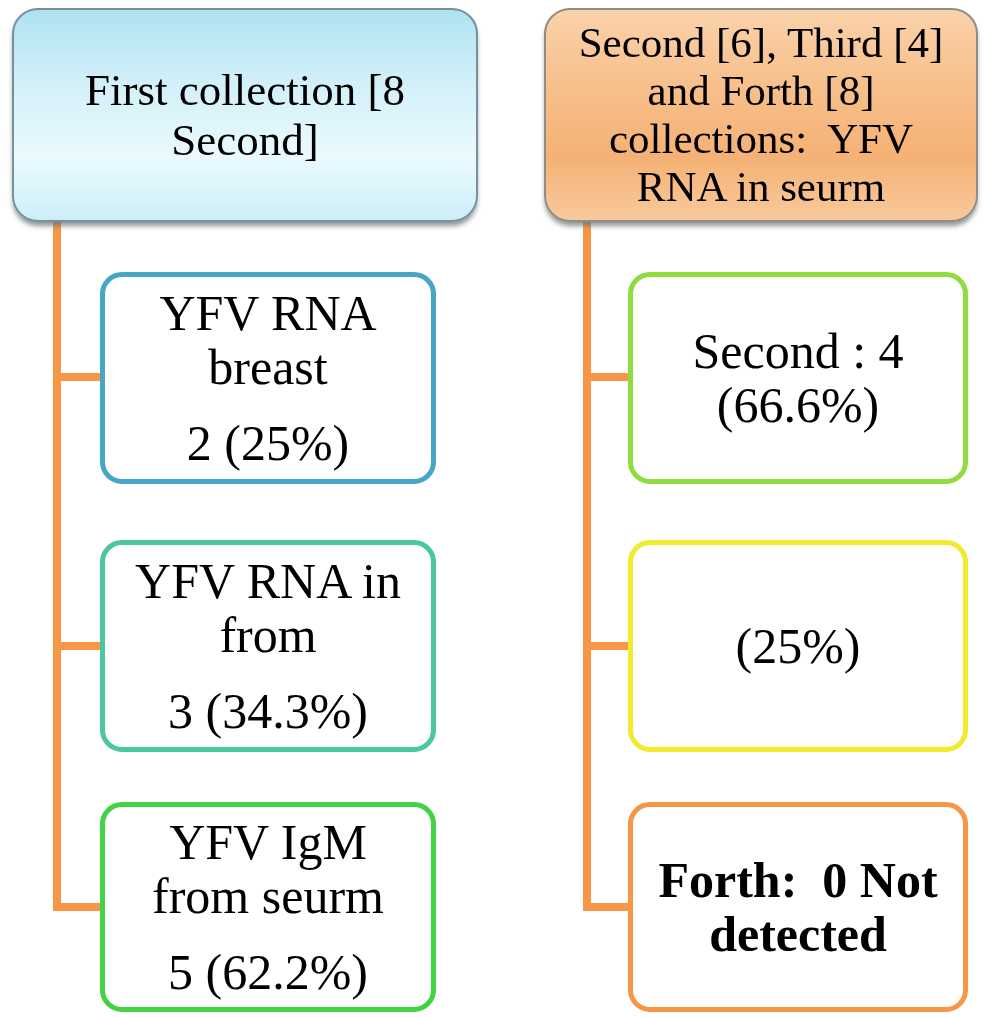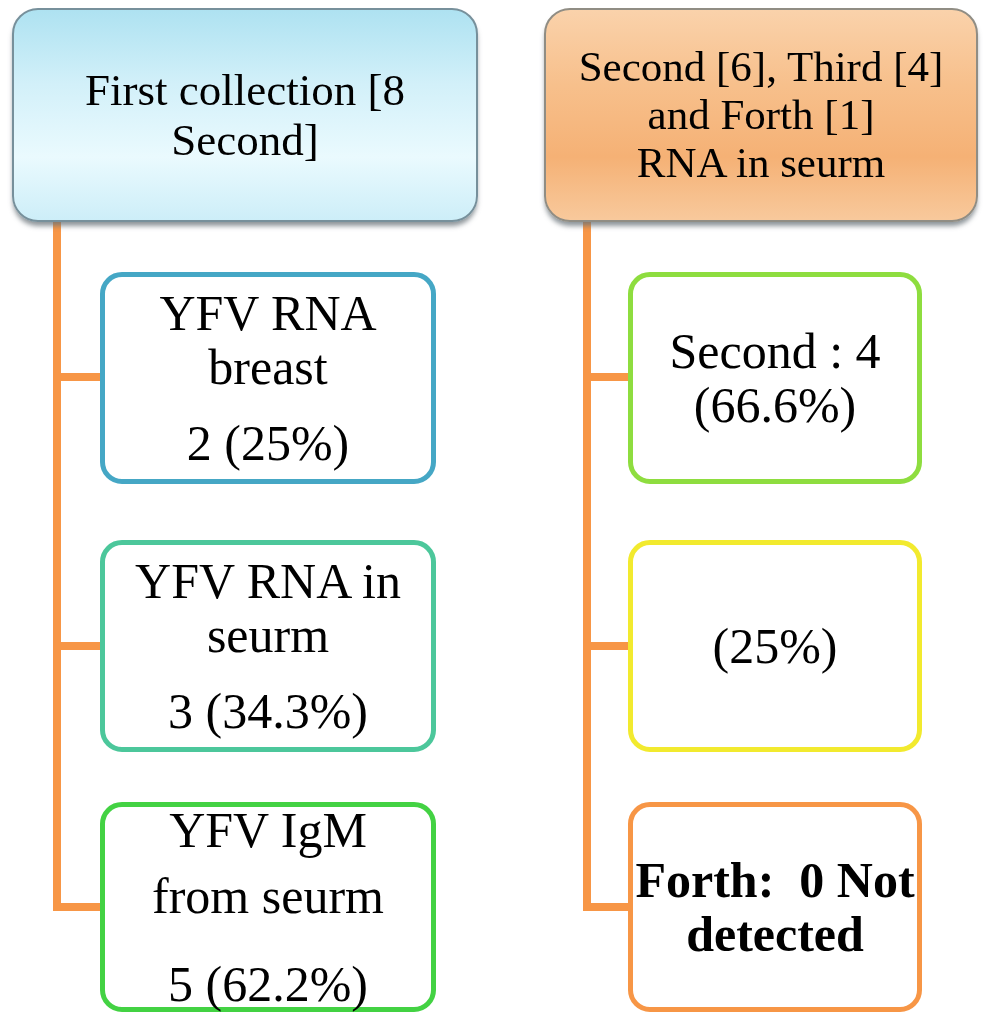--- a/index.html
+++ b/index.html
@@ -42,21 +42,21 @@
     border-radius: 22px;
     display: flex;
     flex-direction: column;
     justify-content: center;
     align-items: center;
     text-align: center;
     font-size: 50px;
     line-height: 1.08;
   }
   .lcol { left: 100px; width: 336px; }
-  .rcol { left: 628px; width: 294px; }
+  .rcol { left: 628px; width: 340px; }
   .row1 { top: 272px; height: 212px; }
   .row2 { top: 540px; height: 212px; }
   .row3 { top: 802px; height: 210px; }
 
   .ln { white-space: pre; }
   .value { margin-top: 22px; white-space: pre; }
 
   
   .conn { position: absolute; }
   .trunk  { width: 8px; top: 218px; height: 693px; }
@@ -84,37 +84,38 @@
   <div class="conn branch br by2" style="background-color: rgb(247, 150, 70);"></div>
   <div class="conn branch br by3" style="background-color: rgb(247, 150, 70);"></div>
 
   <div class="root lroot" style="--g1: #AEE2F1; --g2: #D2F0F9; --g3: #EAFAFE; --g4: #CDEEF8; border-color: rgb(119, 144, 155);">
     <div class="ln">First collection [8</div>
     <div class="ln">Second]</div>
   </div>
 
   <div class="root rroot" style="--g1: #FAD2AB; --g2: #F7C08C; --g3: #F5B175; --g4: #F8C99C; border-color: rgb(144, 141, 132);">
     <div class="ln">Second [6], Third [4]</div>
-    <div class="ln">and Forth [1]</div>
+    <div class="ln">and Forth [8]</div>
+    <div class="ln">collections:  YFV</div>
     <div class="ln">RNA in seurm</div>
   </div>
 
   <div class="box lcol row1" style="border-color: rgb(69, 167, 197);">
     <div class="ln">YFV RNA</div>
     <div class="ln">breast</div>
     <div class="value">2 (25%)</div>
   </div>
 
   <div class="box lcol row2" style="border-color: rgb(76, 199, 155);">
     <div class="ln">YFV RNA in</div>
-    <div class="ln">seurm</div>
+    <div class="ln">from</div>
     <div class="value">3 (34.3%)</div>
   </div>
 
-  <div class="box lcol row3" style="border-color: rgb(67, 210, 67); gap: 12px;">
+  <div class="box lcol row3" style="border-color: rgb(67, 210, 67);">
     <div class="ln">YFV IgM</div>
     <div class="ln">from seurm</div>
     <div class="value">5 (62.2%)</div>
   </div>
 
   <div class="box rcol row1" style="border-color: rgb(142, 221, 63);">
     <div class="ln">Second : 4</div>
     <div class="ln">(66.6%)</div>
   </div>
 

